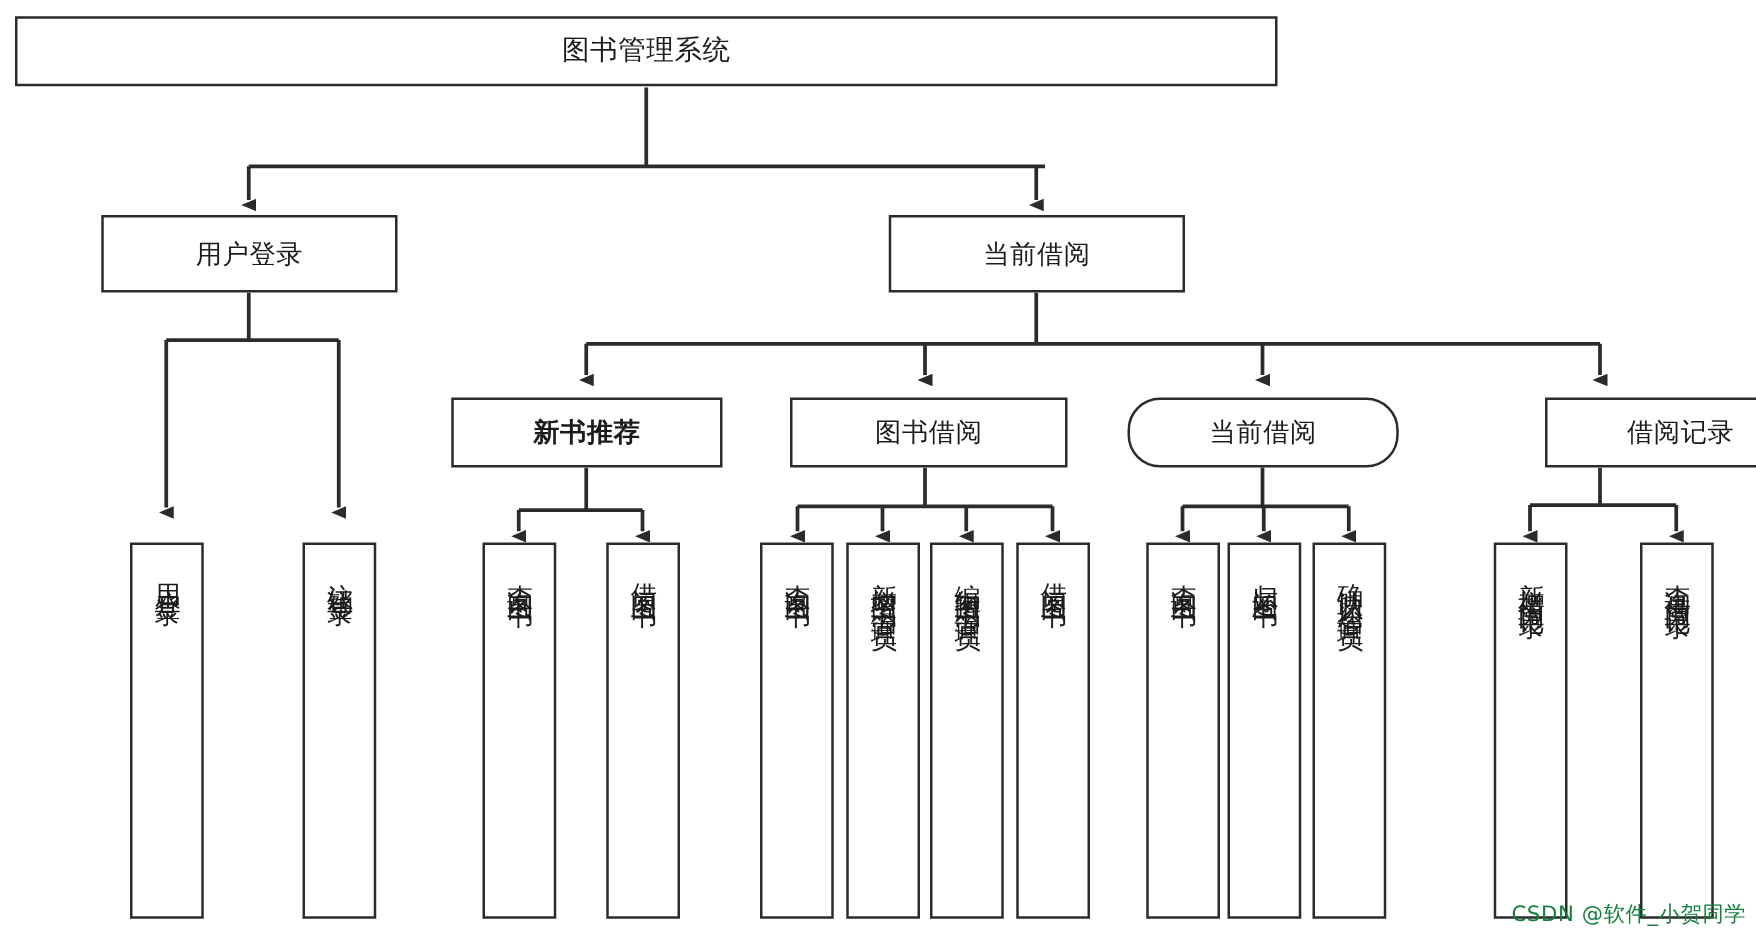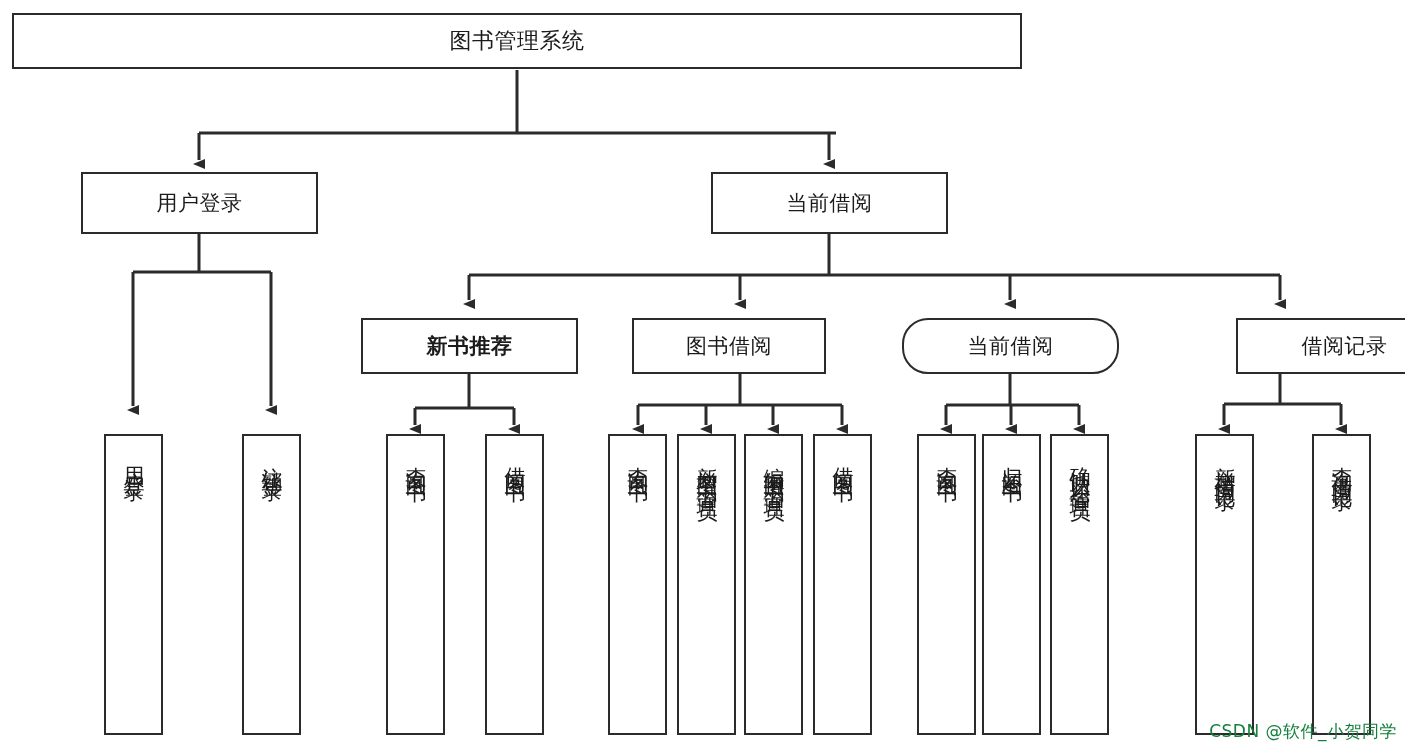--- a/index.html
+++ b/index.html
@@ -124,21 +124,21 @@
   <div class="node h" style="left:81px;top:172px;width:237px;height:62px;">
     <span class="node-label">用户登录</span>
   </div>
   <div class="node h" style="left:711px;top:172px;width:237px;height:62px;">
     <span class="node-label">当前借阅</span>
   </div>
 
   <div class="node h" style="left:361px;top:318px;width:217px;height:56px;font-weight:bold;">
     <span class="node-label">新书推荐</span>
   </div>
-  <div class="node h" style="left:632px;top:318px;width:194px;height:56px;">
+  <div class="node h" style="left:632px;top:318px;width:222px;height:56px;">
     <span class="node-label">图书借阅</span>
   </div>
   <div class="node h" style="left:902px;top:318px;width:217px;height:56px;border-radius:26px;">
     <span class="node-label">当前借阅</span>
   </div>
   <div class="node h" style="left:1236px;top:318px;width:217px;height:56px;">
     <span class="node-label">借阅记录</span>
   </div>
 
   <div class="node v" style="left:104px;top:434px;width:59px;height:301px;">

